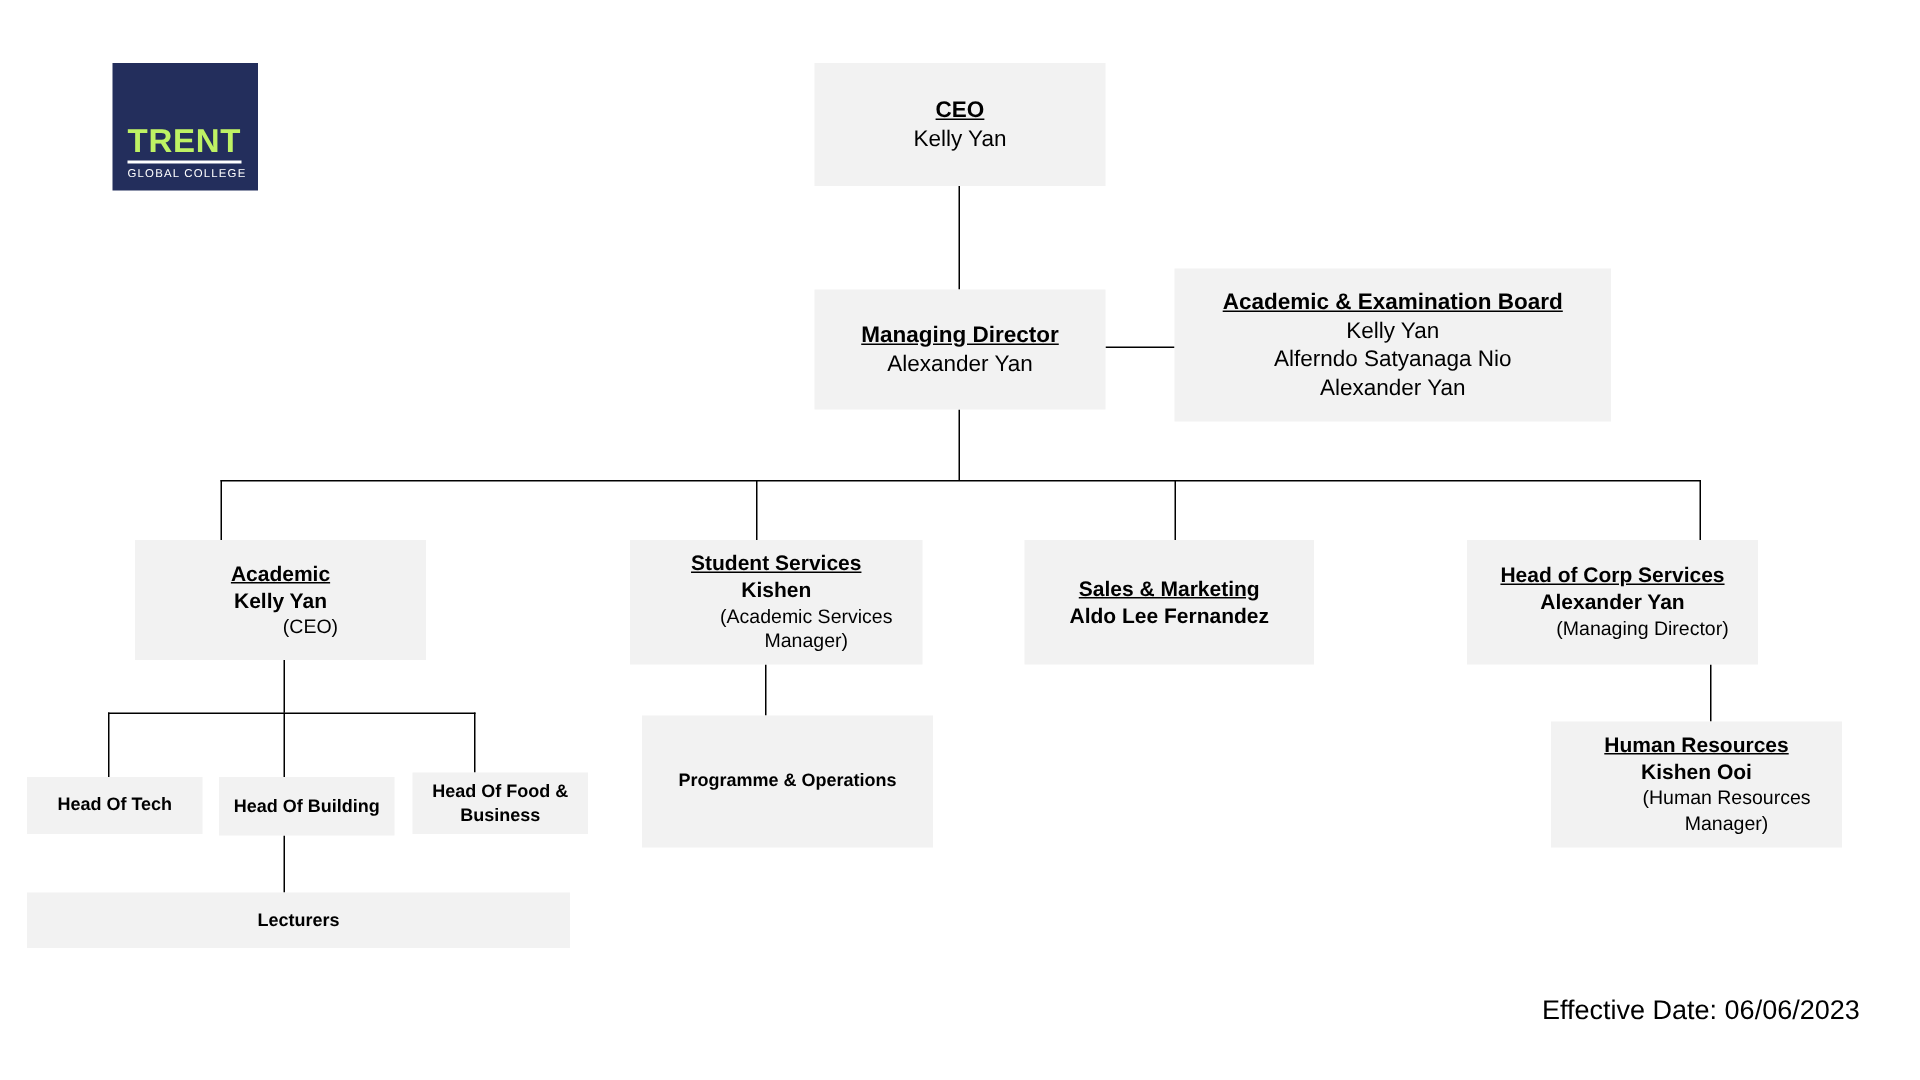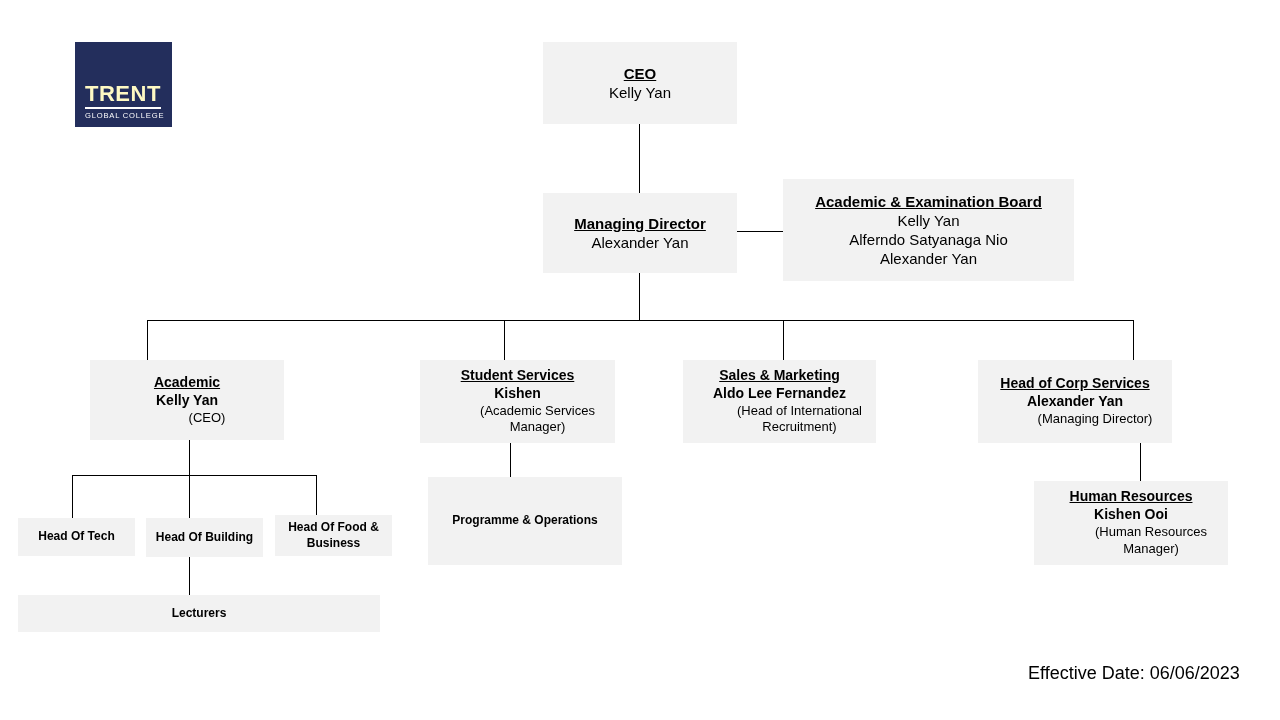--- a/index.html
+++ b/index.html
@@ -47,21 +47,21 @@
   
   .logo { position: absolute; left: 75px; top: 42px; width: 97px; height: 85px; display: flex; }
   .logo-bar  { width: 11px; height: 100%; background: var(--logo-orange, #f1582b); }
   .logo-navy {
     flex: 1; background: var(--logo-navy, #232e5c);
     display: flex; flex-direction: column;
     justify-content: flex-end; align-items: flex-start;
     padding: 0 8px 7px 10px; box-sizing: border-box;
   }
   .logo-brand {
-    color: #fef9c3; font-weight: bold; font-size: 22px; line-height: 1;
+    color: #bef264; font-weight: bold; font-size: 22px; line-height: 1;
     letter-spacing: 0.5px; border-bottom: 2px solid #fff; padding-bottom: 2px;
   }
   .logo-sub {
     color: #fff; font-size: 7.6px; letter-spacing: 0.8px; margin-top: 2px;
     white-space: nowrap;
   }
   .effective {
     position: absolute; left: 1028px; top: 663px;
     font-size: 18px; color: var(--text, #000000); white-space: nowrap;
   }
@@ -121,21 +121,20 @@
 
   <div class="node" style="left:420px; top:360px; width:195px; height:83px;">
     <div class="l3-title">Student Services</div>
     <div class="l3-name">Kishen</div>
     <div class="l3-role">(Academic Services Manager)</div>
   </div>
 
   <div class="node" style="left:683px; top:360px; width:193px; height:83px;">
     <div class="l3-title">Sales &amp; Marketing</div>
     <div class="l3-name">Aldo Lee Fernandez</div>
-    <div class="l3-role">(Head of International Recruitment)</div>
   </div>
 
   <div class="node" style="left:978px; top:360px; width:194px; height:83px;">
     <div class="l3-title">Head of Corp Services</div>
     <div class="l3-name">Alexander Yan</div>
     <div class="l3-role">(Managing Director)</div>
   </div>
 
   <div class="node small" style="left:18px; top:518px; width:117px; height:38px;">
     <div class="t">Head Of Tech</div>

